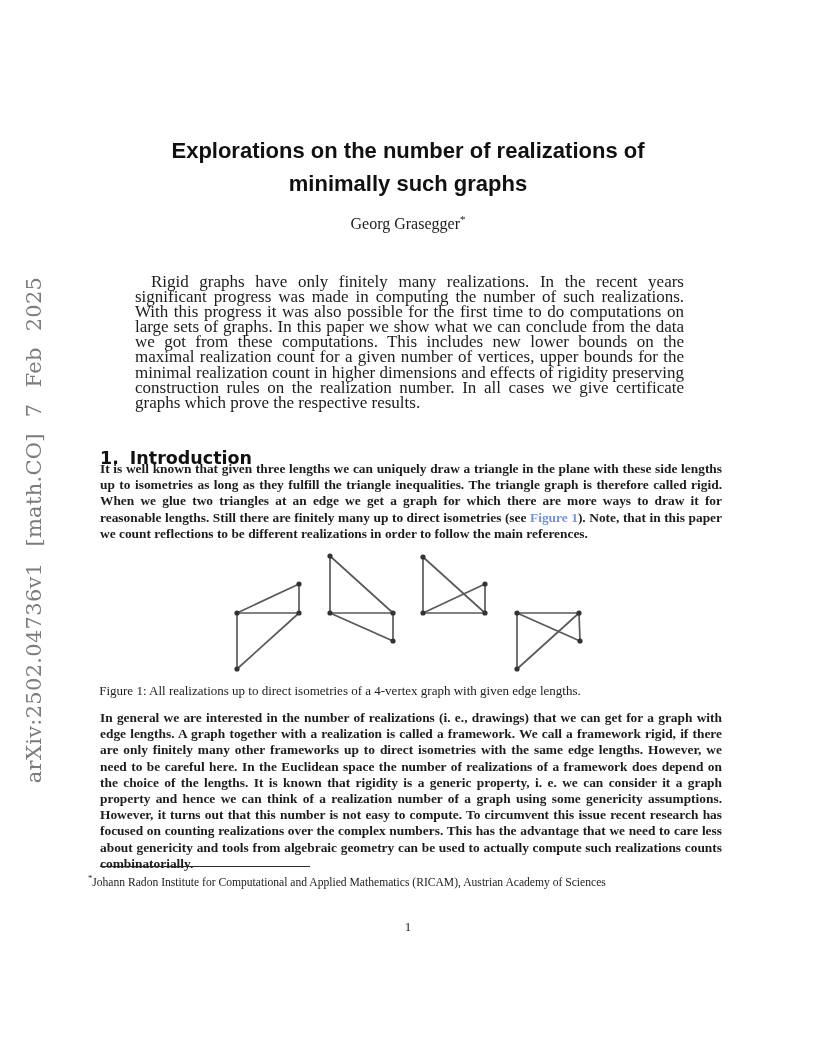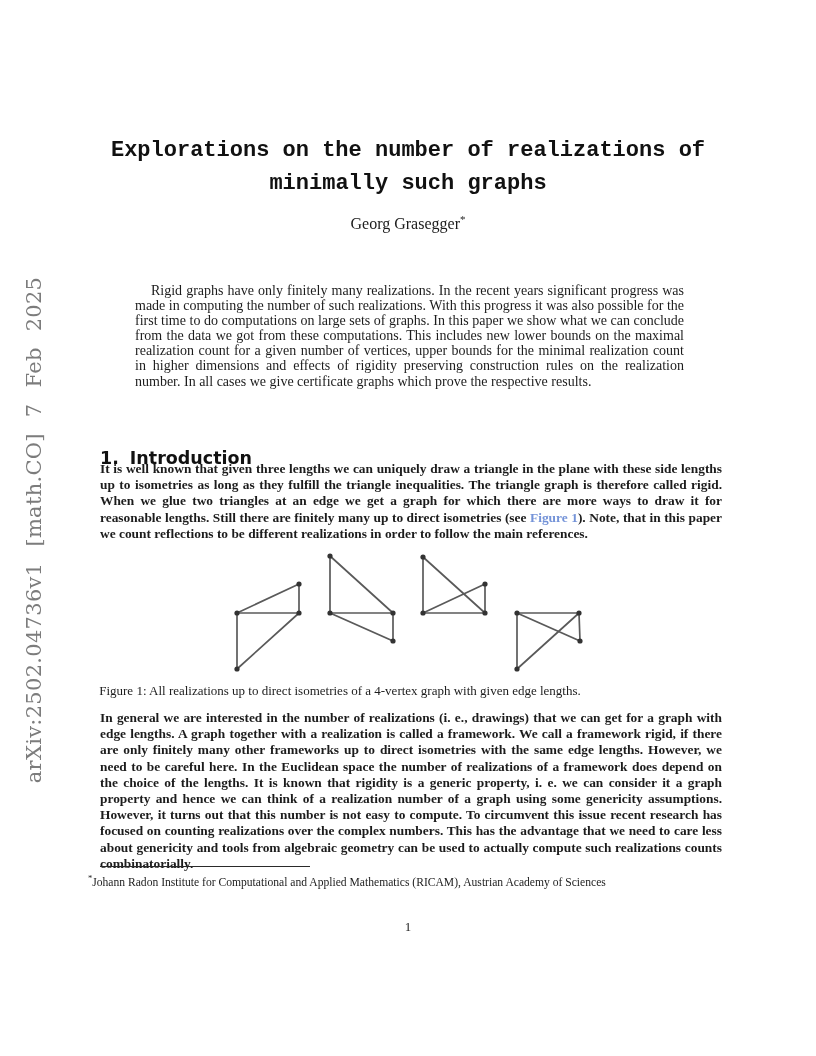--- a/index.html
+++ b/index.html
@@ -19,37 +19,37 @@
     font-family:"DejaVu Serif", serif;
     font-size:21px;
     letter-spacing:0.3px;
     word-spacing:9px;
     color:#7c7c7c;
   }
   .title{
     position:absolute;
     left:0;top:134px;width:816px;
     text-align:center;
-    font-family:Liberation Mono, monospace;
+    font-family:Liberation Sans, sans-serif;
     font-weight:bold;
     font-size:22px;
     line-height:33px;
     color:#111;
   }
   .author{
     position:absolute;
     left:0;top:213px;width:816px;
     text-align:center;
     font-size:16px;
   }
   .author sup{font-size:11px;}
   .abstract{
     position:absolute;
-    left:135px;top:283px;width:549px;
-    font-size:14px;
+    left:135px;top:274px;width:549px;
+    font-size:17px;
     line-height:15.1px;
     text-align:justify;
   }
   .abstract .indent{display:inline-block;width:16px;}
   .section-heading{
     position:absolute;
     left:100px;top:448px;
     font-family:"DejaVu Sans", sans-serif;
     font-weight:bold;
     font-size:17.5px;

